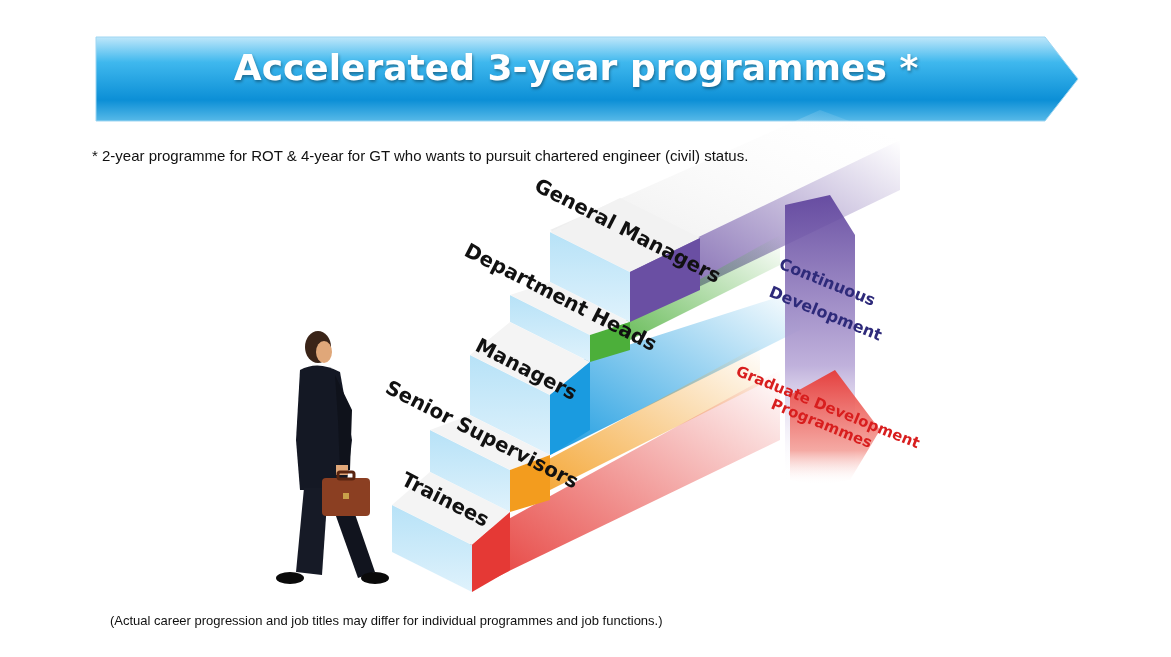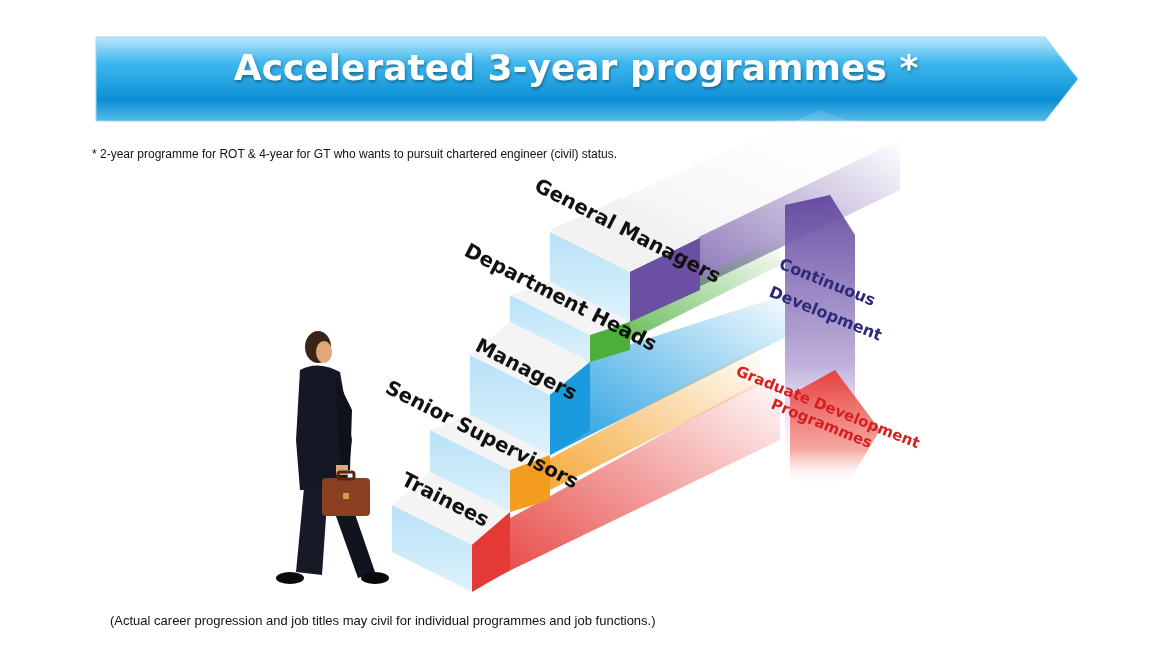--- a/index.html
+++ b/index.html
@@ -1,20 +1,20 @@
 <!DOCTYPE html>
 <html><head>
 <meta charset="utf-8">
 <style>
   html,body{margin:0;padding:0;background:#ffffff;}
   body{width:1171px;height:657px;position:relative;overflow:hidden;font-family:"DejaVu Sans",sans-serif;}
   .banner{position:absolute;left:0;top:0;}
   .banner-title{position:absolute;left:96px;top:36px;width:960px;height:62px;display:flex;align-items:center;justify-content:center;
     color:#fff;font-family:"DejaVu Sans",sans-serif;font-weight:bold;font-size:36px;letter-spacing:0px;text-shadow:1px 2px 3px rgba(0,0,0,0.35);}
-  .footnote{position:absolute;left:92px;top:147px;font-family:"Liberation Sans",sans-serif;font-size:12px;color:#111;}
+  .footnote{position:absolute;left:92px;top:147px;font-family:"Liberation Sans",sans-serif;font-size:15px;color:#111;}
   .caption{position:absolute;left:110px;top:613px;font-family:"Liberation Sans",sans-serif;font-size:13px;color:#111;}
   svg text{font-family:"DejaVu Sans",sans-serif;}
 </style>
 </head>
 <body>
 
 <svg class="banner" width="1171" height="657" viewBox="0 0 1171 657">
   <defs>
     <linearGradient id="bannerGrad" x1="0" y1="0" x2="0" y2="1">
       <stop offset="0" stop-color="#bfe7fa"></stop>
@@ -132,13 +132,13 @@
     <ellipse cx="375" cy="578" rx="14" ry="6" fill="#0a0a0a"></ellipse>
 
     <rect x="322" y="478" width="48" height="38" rx="4" fill="#8b3f22"></rect>
     <rect x="338" y="472" width="16" height="7" rx="2" fill="none" stroke="#5a2510" stroke-width="3"></rect>
     <rect x="343" y="493" width="6" height="6" fill="#c9a14a"></rect>
   </g>
 </svg>
 
 <div class="banner-title">Accelerated 3-year programmes *</div>
 <div class="footnote">* 2-year programme for ROT &amp; 4-year for GT who wants to pursuit chartered engineer (civil) status.</div>
-<div class="caption">(Actual career progression and job titles may civil for individual programmes and job functions.)</div>
+<div class="caption">(Actual career progression and job titles may differ for individual programmes and job functions.)</div>
 
 </body></html>

